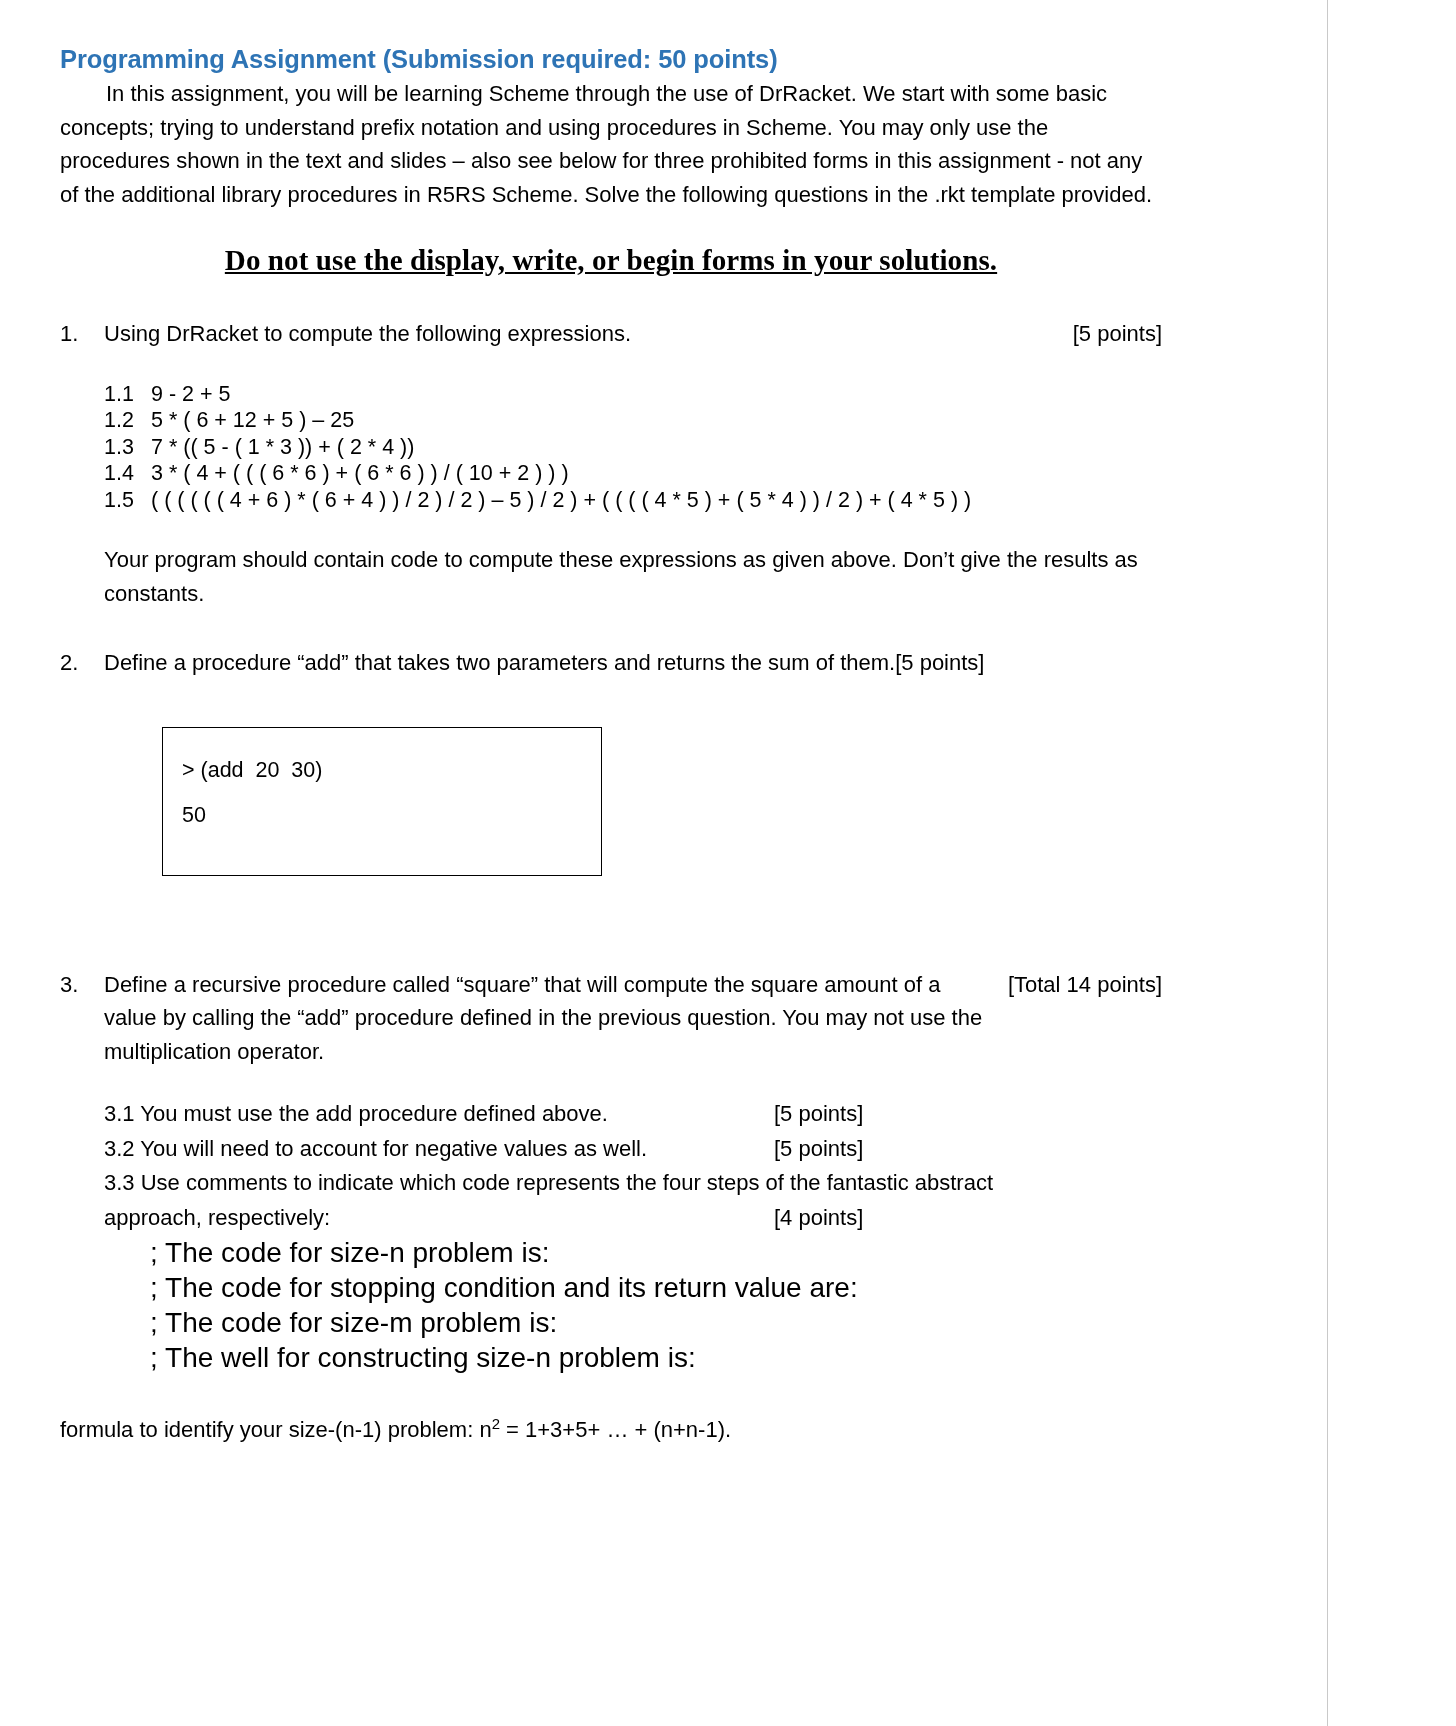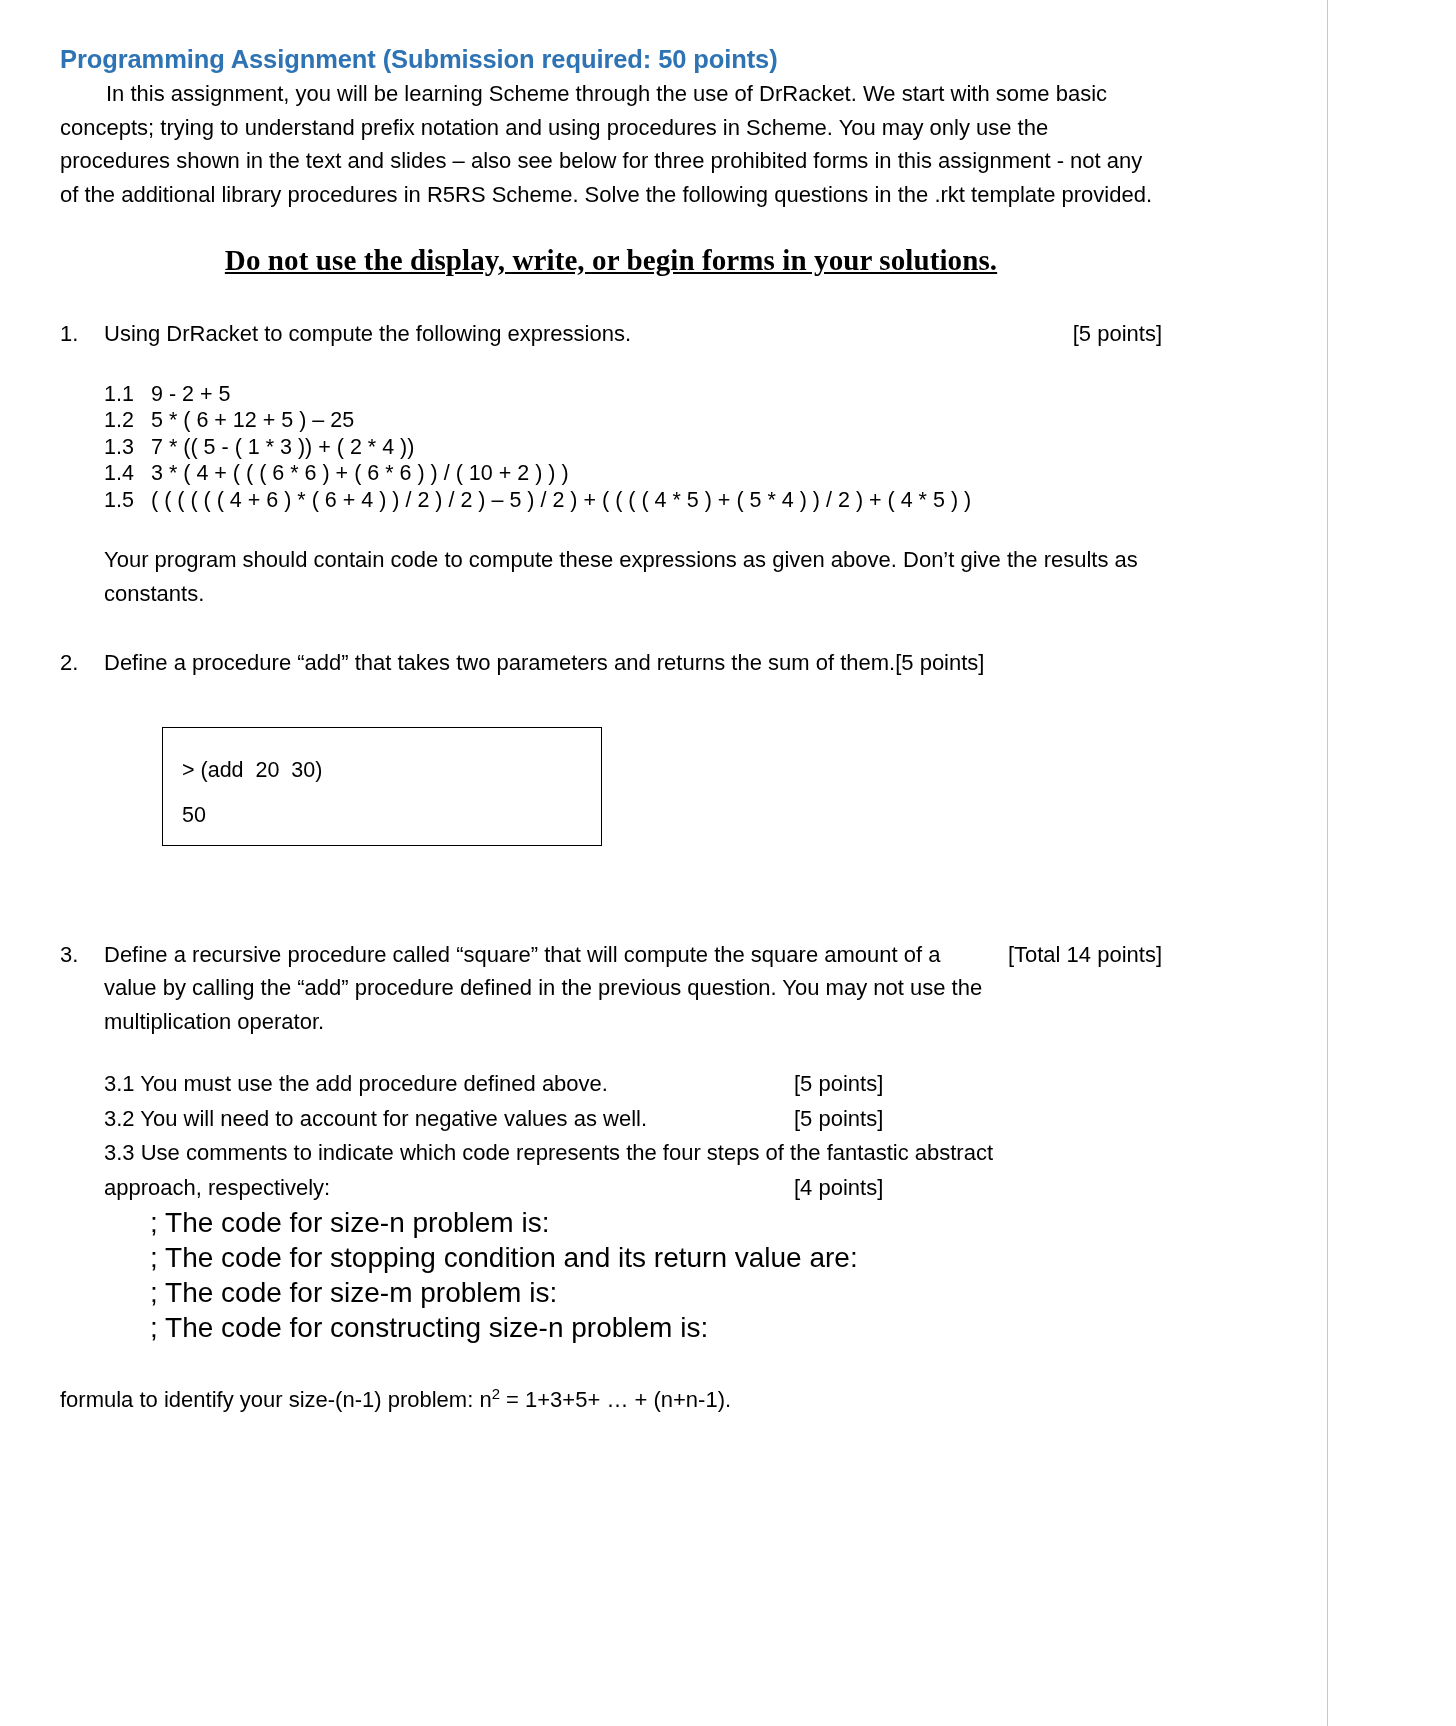--- a/index.html
+++ b/index.html
@@ -107,40 +107,39 @@
   .sub-para {
     margin-top: 30px;
     font-size: 22px;
     line-height: 33.5px;
   }
 
   
   .repl-box {
     margin: 47px 0 0 102px;
     width: 440px;
-    height: 119px;
+    height: 149px;
     border: 1.6px solid #000000;
     box-sizing: border-box;
     padding: 20px 0 0 19px;
   }
   .repl-line {
     font-size: 21.5px;
     line-height: 45px;
     white-space: pre;
   }
 
   
   .sub-list {
     margin: 29px 0 0 0;
   }
   .sub-item {
     display: flex;
     font-size: 22px;
     line-height: 34.5px;
-    gap: 20px;
   }
   .sub-item .sub-text { width: 670px; flex: 0 0 670px; }
   .sub-item .sub-points { flex: 0 0 auto; }
   .sub-item-block { font-size: 22px; line-height: 34.5px; }
 
   .comment-line {
     font-size: 28px;
     line-height: 35px;
     margin-left: 46px;
   }
@@ -238,21 +237,21 @@
             </div>
             <div class="sub-item-block">3.3 Use comments to indicate which code represents the four steps of the fantastic abstract</div>
             <div class="sub-item">
               <span class="sub-text">approach, respectively:</span>
               <span class="sub-points">[4 points]</span>
             </div>
 
             <div class="comment-line">; The code for size-n problem is:</div>
             <div class="comment-line">; The code for stopping condition and its return value are:</div>
             <div class="comment-line">; The code for size-m problem is:</div>
-            <div class="comment-line">; The code for constructing size-n problem is:</div>
+            <div class="comment-line">; The well for constructing size-n problem is:</div>
           </div>
         </div>
       </div>
     </div>
 
     <div class="hint">
       <div><span class="nowrap">formula to identify your size-(n-1) problem: n</span><sup>2</sup><span> = 1+3+5+ …  + (n+n-1).</span></div>
     </div>
 
   </div>

